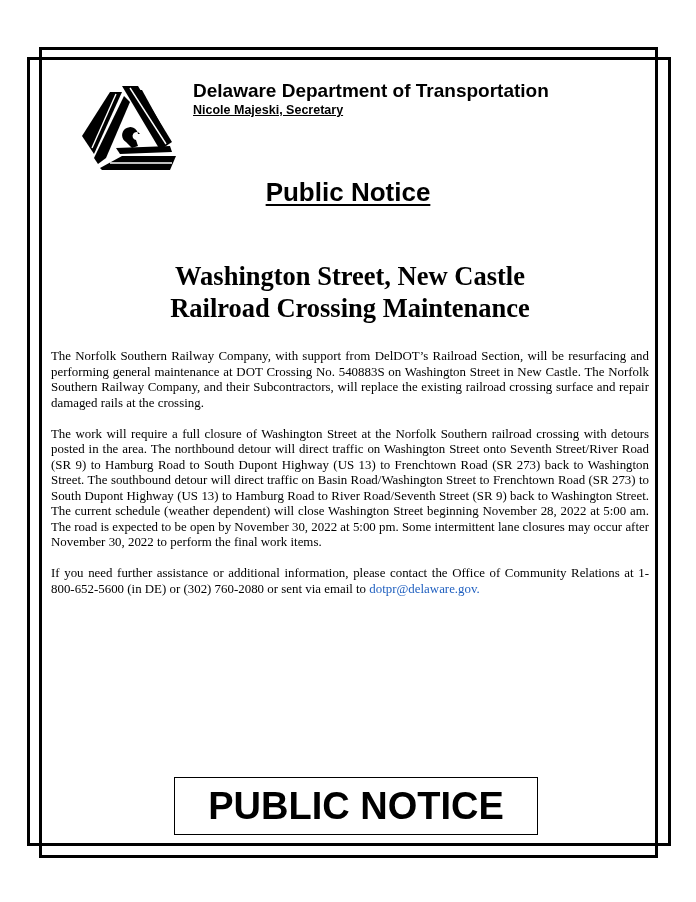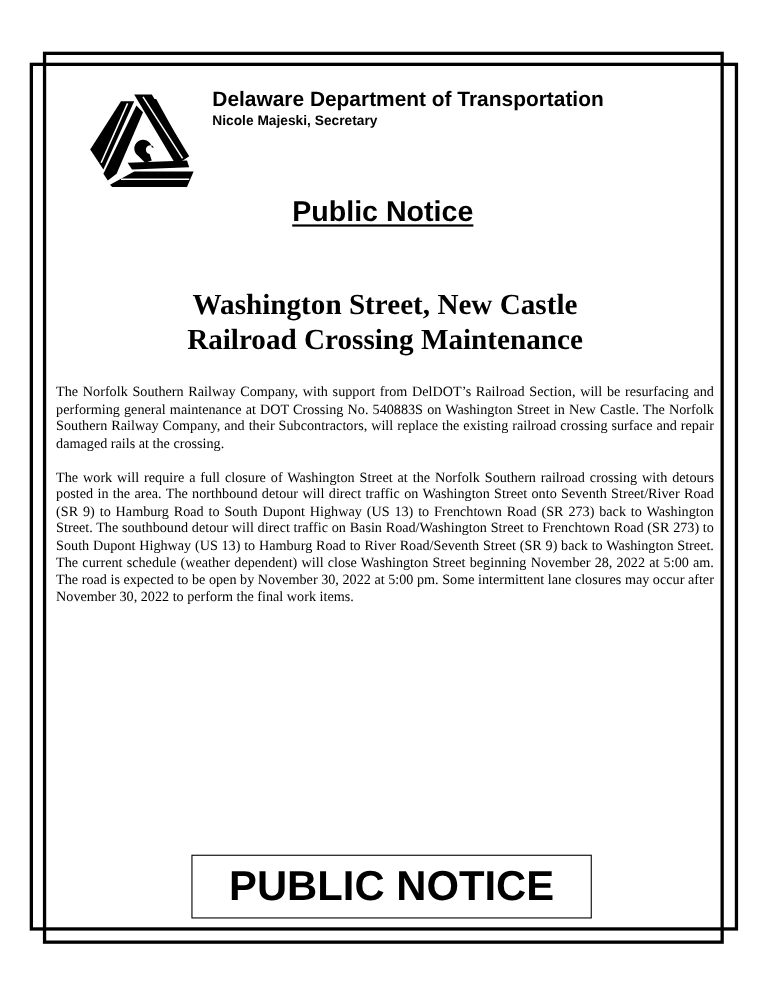--- a/index.html
+++ b/index.html
@@ -55,20 +55,21 @@
     }
     .agency-sub {
       position: absolute;
       left: 193px;
       top: 103px;
       font-family: "Liberation Sans", sans-serif;
       font-weight: bold;
       font-size: 12.5px;
       line-height: 15px;
       white-space: nowrap;
+      text-decoration: underline;
     }
     .notice-heading {
       position: absolute;
       left: 0;
       width: 696px;
       top: 175px;
       text-align: center;
       font-family: "Liberation Sans", sans-serif;
       font-weight: bold;
       font-size: 26px;
@@ -167,17 +168,18 @@
 </div>
 
 <div class="project-title">
   <div>Washington Street, New Castle</div>
   <div>Railroad Crossing Maintenance</div>
 </div>
 
 <div class="body">
   <p>The Norfolk Southern Railway Company, with support from DelDOT’s Railroad Section, will be resurfacing and performing general maintenance at DOT Crossing No. 540883S on Washington Street in New Castle. The Norfolk Southern Railway Company, and their Subcontractors, will replace the existing railroad crossing surface and repair damaged rails at the crossing.</p>
   <p>The work will require a full closure of Washington Street at the Norfolk Southern railroad crossing with detours posted in the area. The northbound detour will direct traffic on Washington Street onto Seventh Street/River Road (SR 9) to Hamburg Road to South Dupont Highway (US 13) to Frenchtown Road (SR 273) back to Washington Street.  The southbound detour will direct traffic on Basin Road/Washington Street  to Frenchtown Road (SR 273) to South Dupont Highway (US 13) to Hamburg Road to River Road/Seventh Street (SR 9) back to Washington Street.  The current schedule (weather dependent) will close Washington Street beginning November 28, 2022 at 5:00 am.  The road is expected to be open by November 30, 2022 at 5:00 pm.  Some intermittent lane closures may occur after November 30, 2022 to perform the final work items.</p>
+  <p><span>If you need further assistance or additional information, please contact the Office of Community Relations at 1-800-652-5600 (in DE) or (302) 760-2080 or sent via email to </span><a class="email-link">dotpr@delaware.gov.</a></p>
 </div>
 
 <div class="bottom-box">
   <span>PUBLIC NOTICE</span>
 </div>
 
 </body></html>

